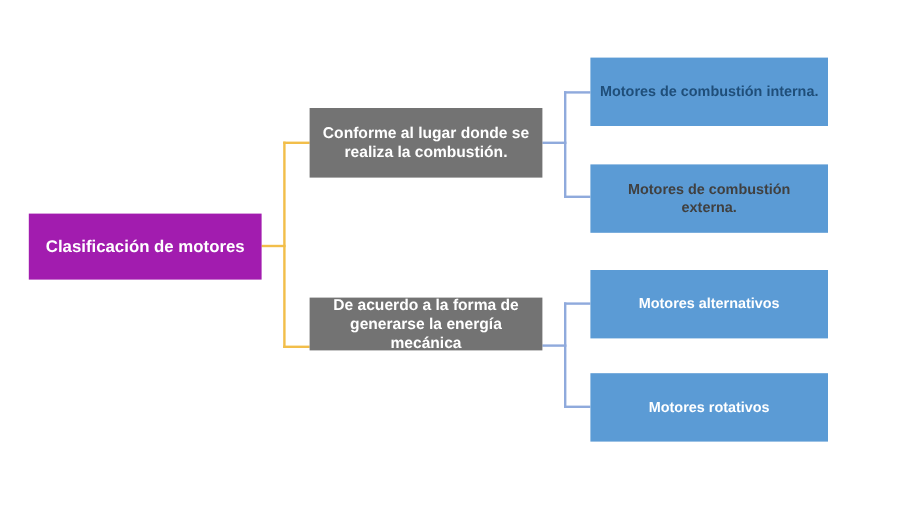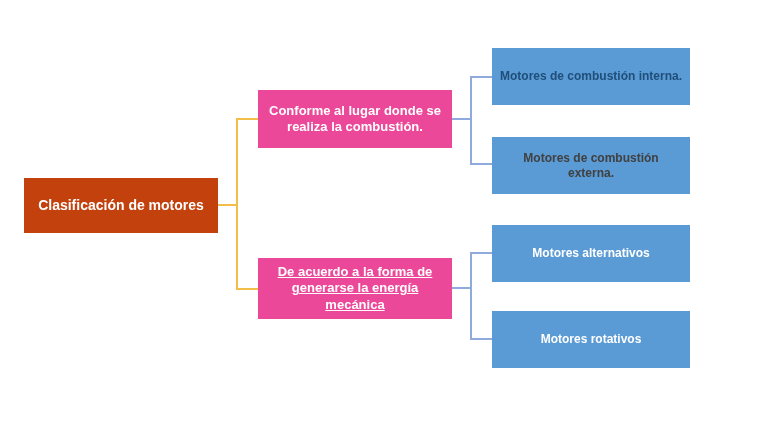--- a/index.html
+++ b/index.html
@@ -21,28 +21,28 @@
     align-items: center;
     justify-content: center;
     text-align: center;
     font-weight: bold;
     line-height: 1.25;
     box-sizing: border-box;
     padding: 4px 8px;
   }
   .root-node {
     left: 24px; top: 178px; width: 194px; height: 55px;
-    background: #c2410c; color: #ffffff; font-size: 14px;
+    background: #a21caf; color: #ffffff; font-size: 14px;
   }
   .branch-node {
     left: 258px; width: 194px;
-    background: #ec4899; color: #ffffff; font-size: 13px; align-items: center;
+    background: #737373; color: #ffffff; font-size: 13px; align-items: center;
   }
   .branch-1 { top: 90px;  height: 58px; }
-  .branch-2 { top: 258px; height: 61px; text-decoration: underline; }
+  .branch-2 { top: 248px; height: 44px; }
   .leaf-node {
     left: 492px; width: 198px; height: 57px;
     background: #5B9BD5; color: #ffffff; font-size: 12px;
   }
   .leaf-1 { top: 48px;  color: #1F4E79; }
   .leaf-2 { top: 137px; color: #404040; }
   .leaf-3 { top: 225px; }
   .leaf-4 { top: 311px; }
   .line {
     position: absolute;

